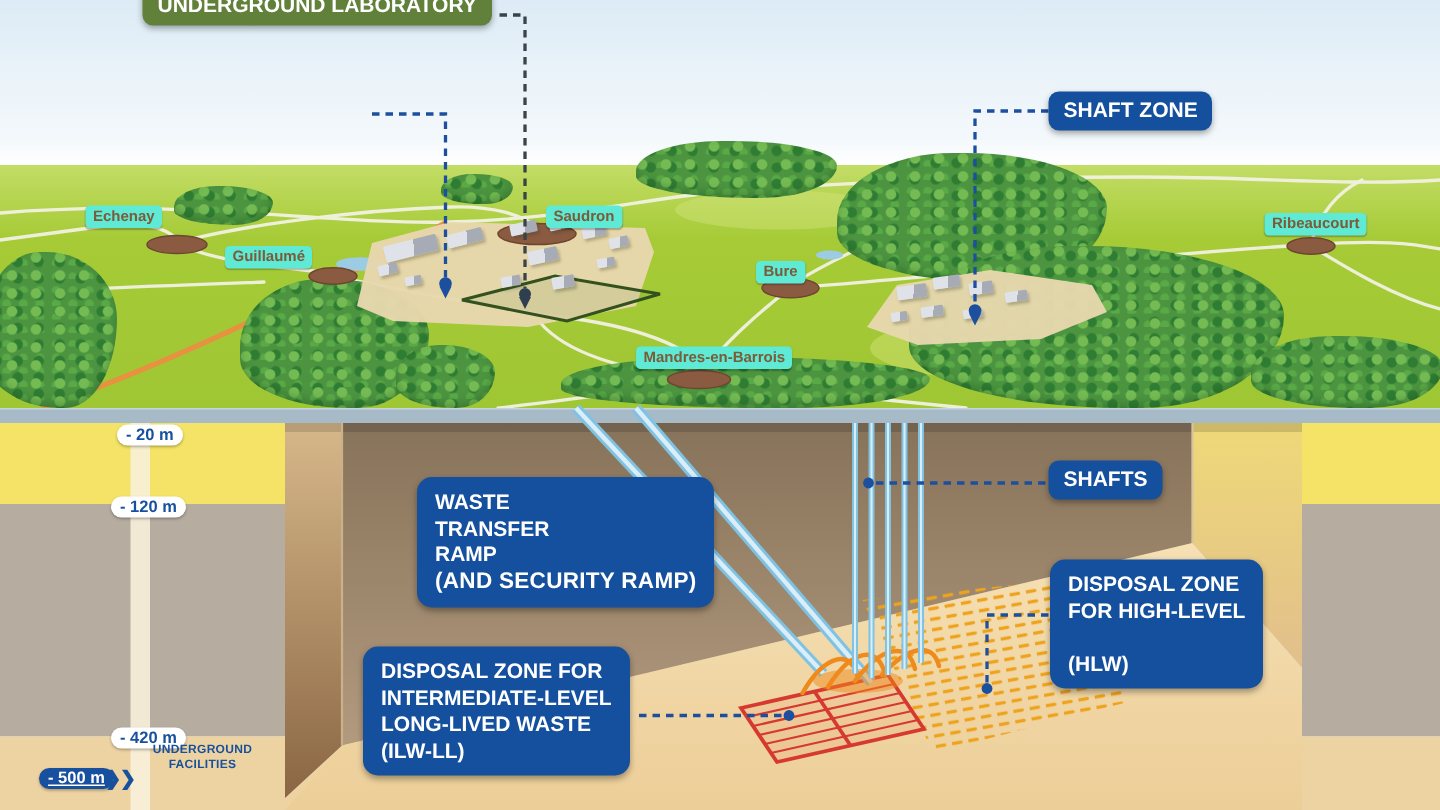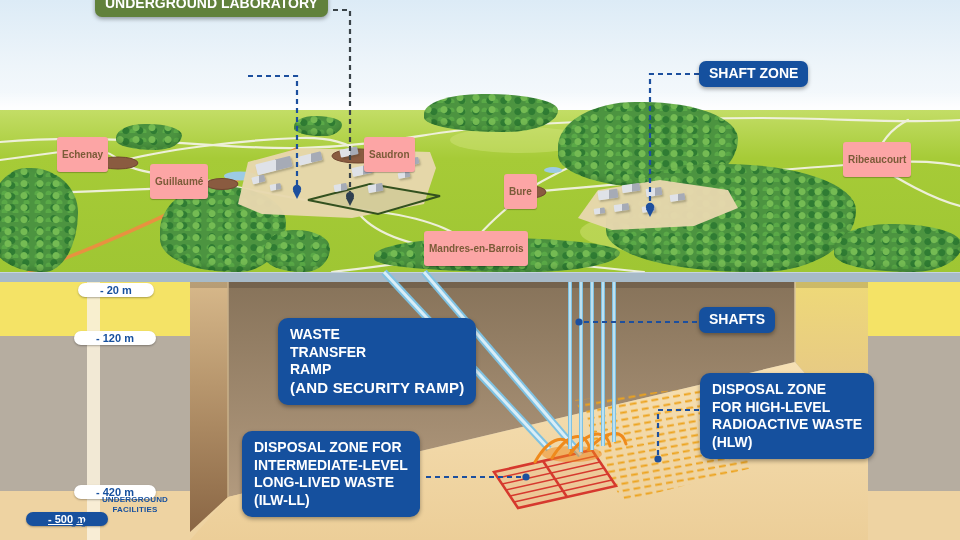--- a/index.html
+++ b/index.html
@@ -19,41 +19,41 @@
        radial-gradient(circle at 25% 30%, #74bb53 0 3px, rgba(0,0,0,0) 4px),
        radial-gradient(circle at 70% 60%, #2f7c33 0 3px, rgba(0,0,0,0) 4px),
        radial-gradient(circle at 50% 85%, #5aa947 0 2.5px, rgba(0,0,0,0) 3.5px);
      background-size:16px 12px,14px 11px,11px 9px;
      border-radius:45% 55% 40% 60% / 55% 45% 60% 40%;
      box-shadow:inset 0 -3px 6px rgba(30,80,30,.35);}
   .bldg{position:absolute;border-radius:1px;
         background:linear-gradient(100deg,#dfe2e8 55%,#a6abb6 55%);
         box-shadow:1px 2px 2px rgba(60,60,40,.3);}
 
-  .v-label{position:absolute;background:#fca5a5;color:#7b5b38;font-size:10px;
-           font-weight:bold;padding:12px 5px;border-radius:3px;white-space:nowrap;
+  .v-label{position:absolute;background:#5eead4;color:#7b5b38;font-size:10px;
+           font-weight:bold;padding:2px 5px;border-radius:3px;white-space:nowrap;
            box-shadow:0 1px 1px rgba(0,0,0,.25);}
 
   
   .callout{position:absolute;background:#15509e;color:#fff;font-weight:bold;
            border-radius:7px;padding:4px 10px;font-size:14px;line-height:1.25;
            box-shadow:0 2px 4px rgba(0,0,0,.35);white-space:nowrap;}
   .callout.green{background:#61813b;}
   .callout.big{border-radius:10px;padding:8px 12px;}
   .callout .sub{font-size:15px;letter-spacing:.2px;margin-top:36px;}
 
   
   .band{left:0;top:272px;width:960px;height:10px;background:#a7bac8;
         border-top:1px solid #c6d4de;}
   .layer-yellow{left:0;top:282px;width:960px;height:54px;background:#f4e366;}
   .layer-gray{left:0;top:336px;width:960px;height:155px;background:#b6ada0;}
   .layer-tan{left:0;top:491px;width:960px;height:49px;background:#eed3a2;}
   .depth-bar{left:87px;top:282px;width:13px;height:258px;background:rgba(248,240,218,.9);}
   .depth-pill{position:absolute;background:#fff;border-radius:8px;color:#17509e;
-              font-weight:bold;font-size:11px;padding:1px 22px;white-space:nowrap;
+              font-weight:bold;font-size:11px;padding:1px 6px;white-space:nowrap;
               box-shadow:0 1px 2px rgba(0,0,0,.3);}
   .depth-pill.dark{background:#17509e;color:#fff;text-decoration:underline;}
   .chevrons{position:absolute;color:#17509e;font-size:13px;font-weight:bold;
             letter-spacing:-1px;}
   .uf-label{position:absolute;color:#17509e;font-size:8px;font-weight:bold;
             width:70px;text-align:center;line-height:1.3;letter-spacing:.2px;}
   svg{position:absolute;left:0;top:0;}
 </style>
 </head>
 <body>
@@ -263,21 +263,21 @@
     <span>TRANSFER</span><br>
     <span>RAMP</span><br>
     <span class="sub">(AND SECURITY RAMP)</span>
   </div>
   <div class="callout" style="left:699px;top:307px">
     <span>SHAFTS</span>
   </div>
   <div class="callout big" style="left:700px;top:373px">
     <span>DISPOSAL ZONE</span><br>
     <span>FOR HIGH-LEVEL</span><br>
-    <span>RADIOACTIVE WASTE</span><br>
+    <br>
     <span>(HLW)</span>
   </div>
   <div class="callout big" style="left:242px;top:431px">
     <span>DISPOSAL ZONE FOR</span><br>
     <span>INTERMEDIATE-LEVEL</span><br>
     <span>LONG-LIVED WASTE</span><br>
     <span>(ILW-LL)</span>
   </div>
 
 </div>

